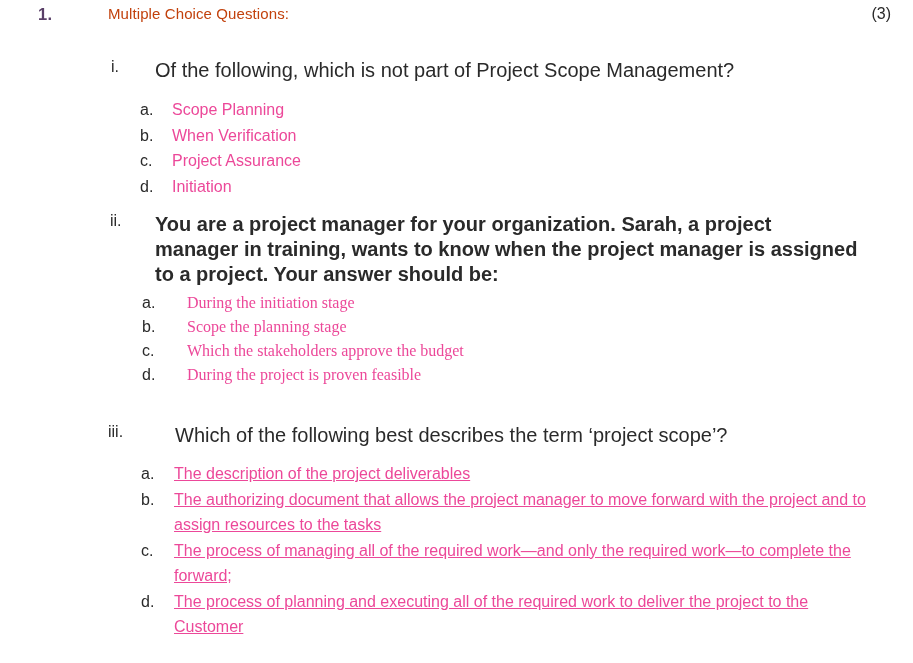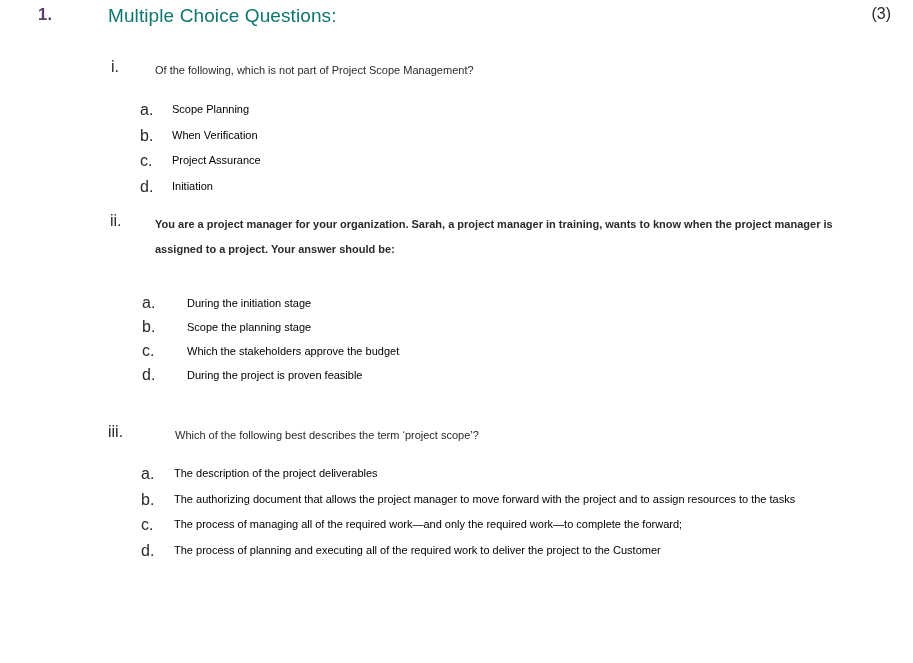--- a/index.html
+++ b/index.html
@@ -37,22 +37,22 @@
     top: 0;
     font-size: 16.5px;
     font-weight: bold;
     color: #593f67;
     letter-spacing: 0.2px;
   }
   .q-title {
     position: absolute;
     left: 108px;
     top: 0;
-    font-size: 19px;
-    color: #0f766e;
+    font-size: 15px;
+    color: #c2410c;
     letter-spacing: 0.1px;
   }
   .q-marks {
     position: absolute;
     right: 22px;
     top: 0;
     font-size: 16px;
     color: #2a2a2a;
   }
 
@@ -67,21 +67,21 @@
     top: 0;
     width: 42px;
     text-align: left;
     font-size: 16px;
     color: #2a2a2a;
   }
   .subq-body {
     position: absolute;
     left: 0;
     top: 0;
-    font-size: 11px;
+    font-size: 20px;
     line-height: 25px;
     color: #2a2a2a;
   }
 
   
   #subq-i {
     left: 111px;
     top: 58px;
   }
   #subq-i .subq-body {
@@ -126,22 +126,22 @@
   }
   .option-letter {
     position: absolute;
     left: 0;
     top: 0;
     font-size: 16px;
     color: #2a2a2a;
   }
   .option-text {
     display: block;
-    font-size: 11px;
-    color: #000000;
+    font-size: 16px;
+    color: #ec4899;
   }
 
   
   #options-i {
     left: 140px;
     top: 97px;
     width: 600px;
   }
   #options-i .option-text {
     margin-left: 32px;
@@ -151,34 +151,36 @@
   #options-ii {
     left: 142px;
     top: 291px;
     width: 640px;
   }
   #options-ii .option {
     line-height: 24px;
   }
   #options-ii .option-text {
     margin-left: 45px;
+    font-family: Liberation Serif, serif;
   }
 
   
   #options-iii {
     left: 141px;
     top: 461px;
     width: 740px;
   }
   #options-iii .option {
     line-height: 25.5px;
     margin-bottom: 0;
   }
   #options-iii .option-text {
     margin-left: 33px;
+    text-decoration: underline;
   }
 </style>
 </head>
 <body>
 
 <div class="page">
 
   <div class="q-header">
     <span class="q-number" style="color: rgb(89, 63, 103);">1.</span>
     <span class="q-title">Multiple Choice Questions:</span>

